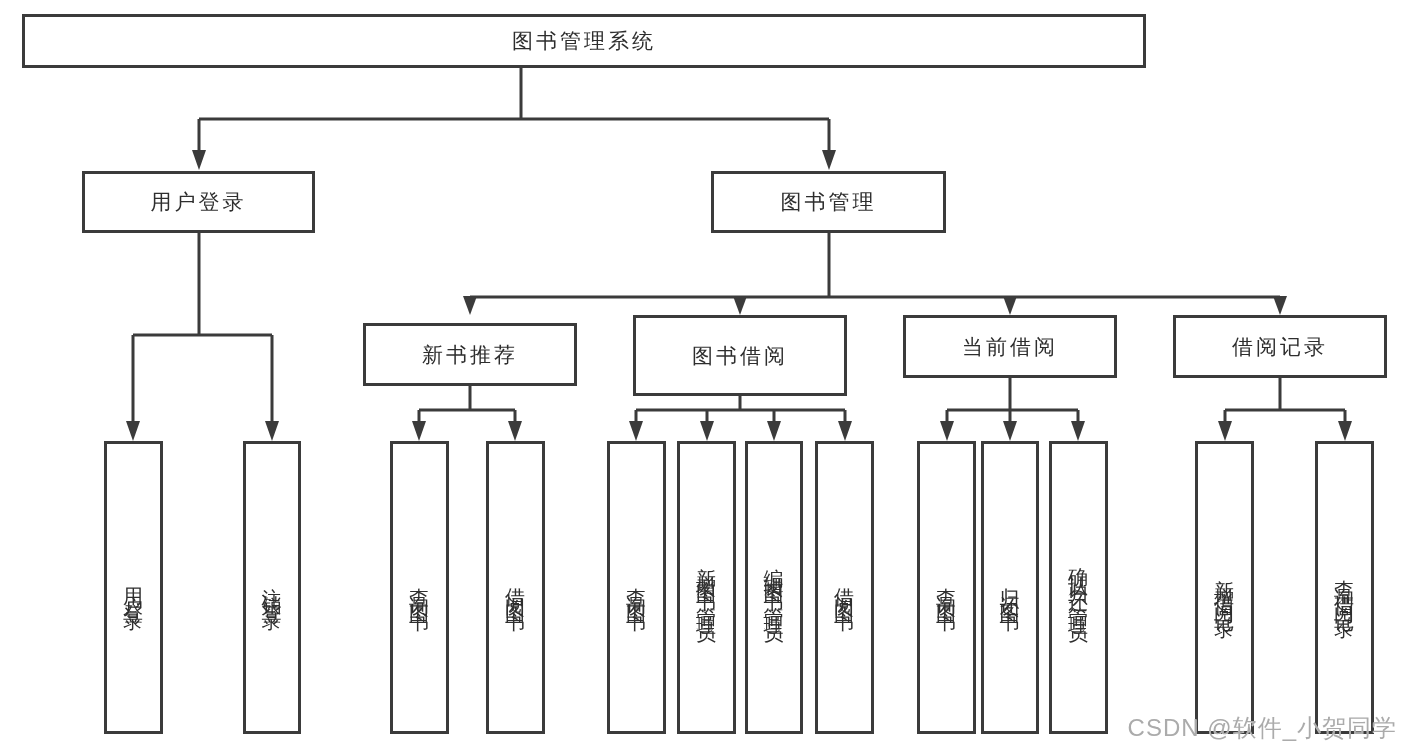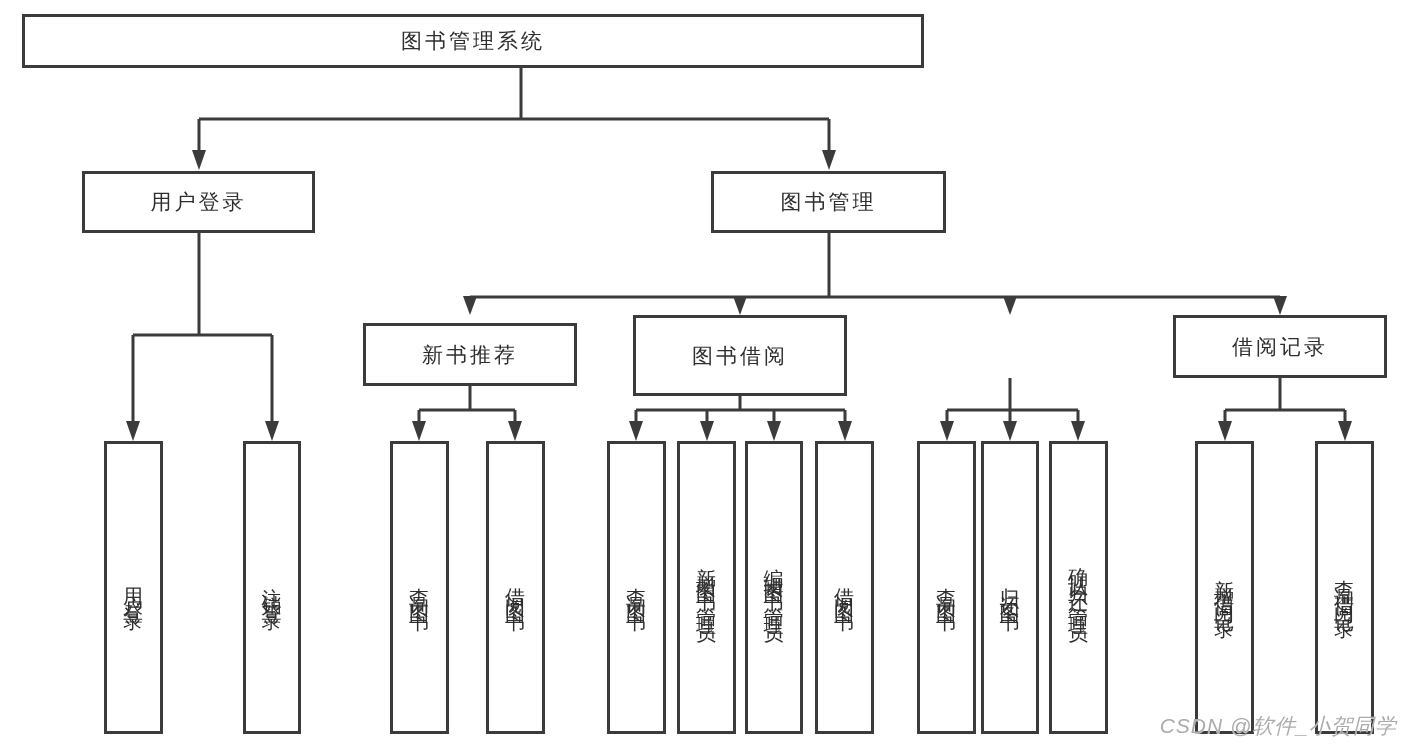--- a/index.html
+++ b/index.html
@@ -30,26 +30,25 @@
     writing-mode:vertical-rl;
     text-orientation:mixed;
     font-size:20px;
     letter-spacing:8px;
     line-height:1;
   }
   #watermark{
     position:absolute;
     top:712px;
     right:8px;
-    font-size:21px;
+    font-size:24px;
     color:#ababab;
     letter-spacing:1px;
     white-space:nowrap;
     text-shadow:0 1px 0 rgba(255,255,255,0.7);
-    font-style:italic;
   }
 </style>
 </head>
 <body>
 
 <div id="canvas">
 
   <svg id="connectors" viewBox="0 0 1405 747" xmlns="http://www.w3.org/2000/svg">
     <g stroke="#3b3b3b" stroke-width="3" fill="none">
 
@@ -90,36 +89,39 @@
 
       <polygon points="940,421 954,421 947,441"></polygon>
       <polygon points="1003,421 1017,421 1010,441"></polygon>
       <polygon points="1071,421 1085,421 1078,441"></polygon>
 
       <polygon points="1218,421 1232,421 1225,441"></polygon>
       <polygon points="1338,421 1352,421 1345,441"></polygon>
     </g>
   </svg>
 
-  <div class="box hbox" style="left:22px;top:14px;width:902px;height:54px;">
+  <div class="box hbox" style="left:22px;top:14px;width:1124px;height:54px;">
     <span>图书管理系统</span>
   </div>
 
   <div class="box hbox" style="left:82px;top:171px;width:233px;height:62px;">
     <span>用户登录</span>
   </div>
   <div class="box hbox" style="left:711px;top:171px;width:235px;height:62px;">
     <span>图书管理</span>
   </div>
 
   <div class="box hbox" style="left:363px;top:315px;width:214px;height:63px;margin-top:8px;">
     <span>新书推荐</span>
   </div>
   <div class="box hbox" style="left:633px;top:315px;width:214px;height:81px;">
     <span>图书借阅</span>
+  </div>
+  <div class="box hbox" style="left:903px;top:315px;width:214px;height:63px;">
+    <span>当前借阅</span>
   </div>
   <div class="box hbox" style="left:1173px;top:315px;width:214px;height:63px;">
     <span>借阅记录</span>
   </div>
 
   <div class="box vbox" style="left:104px;top:441px;width:59px;height:293px;">
     <span>用户登录</span>
   </div>
   <div class="box vbox" style="left:243px;top:441px;width:58px;height:293px;">
     <span>注销登录</span>

